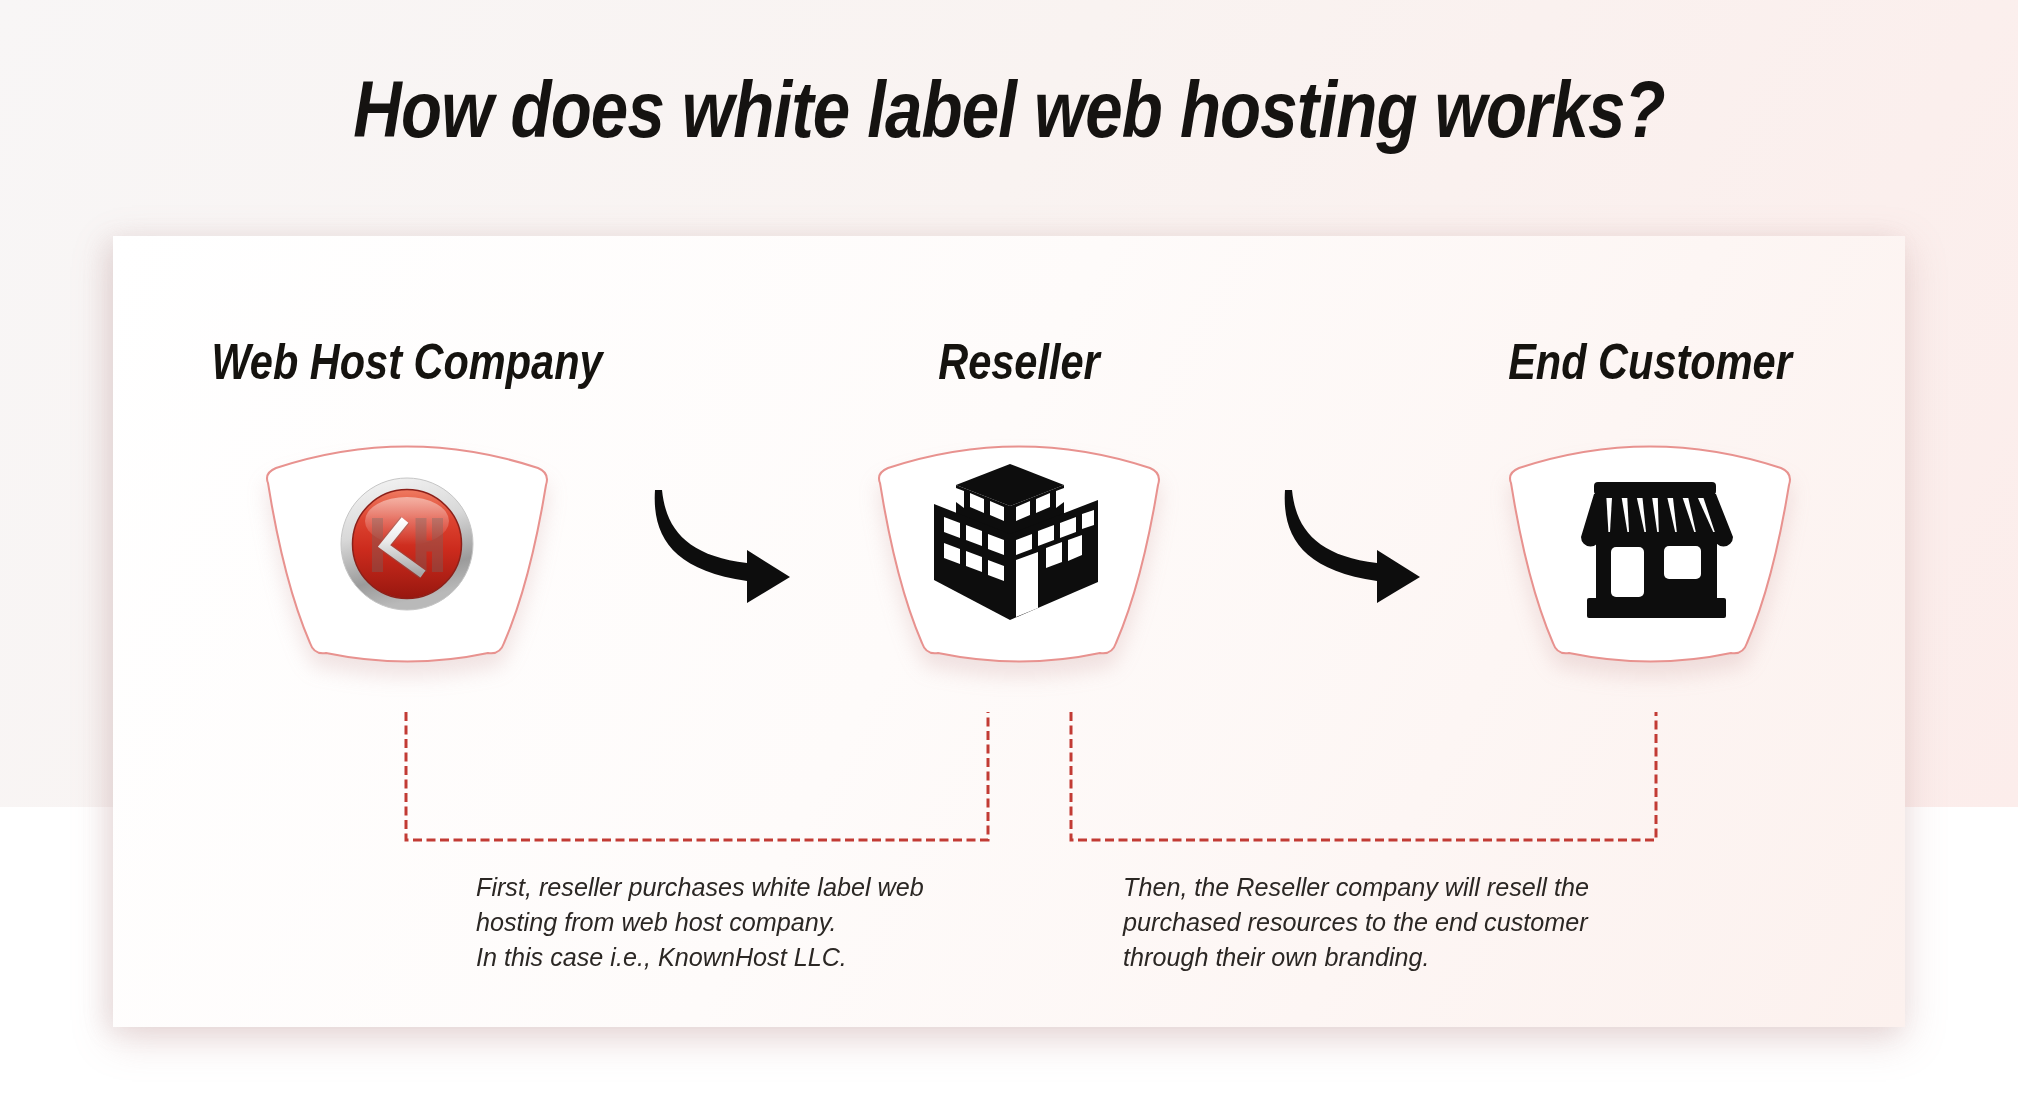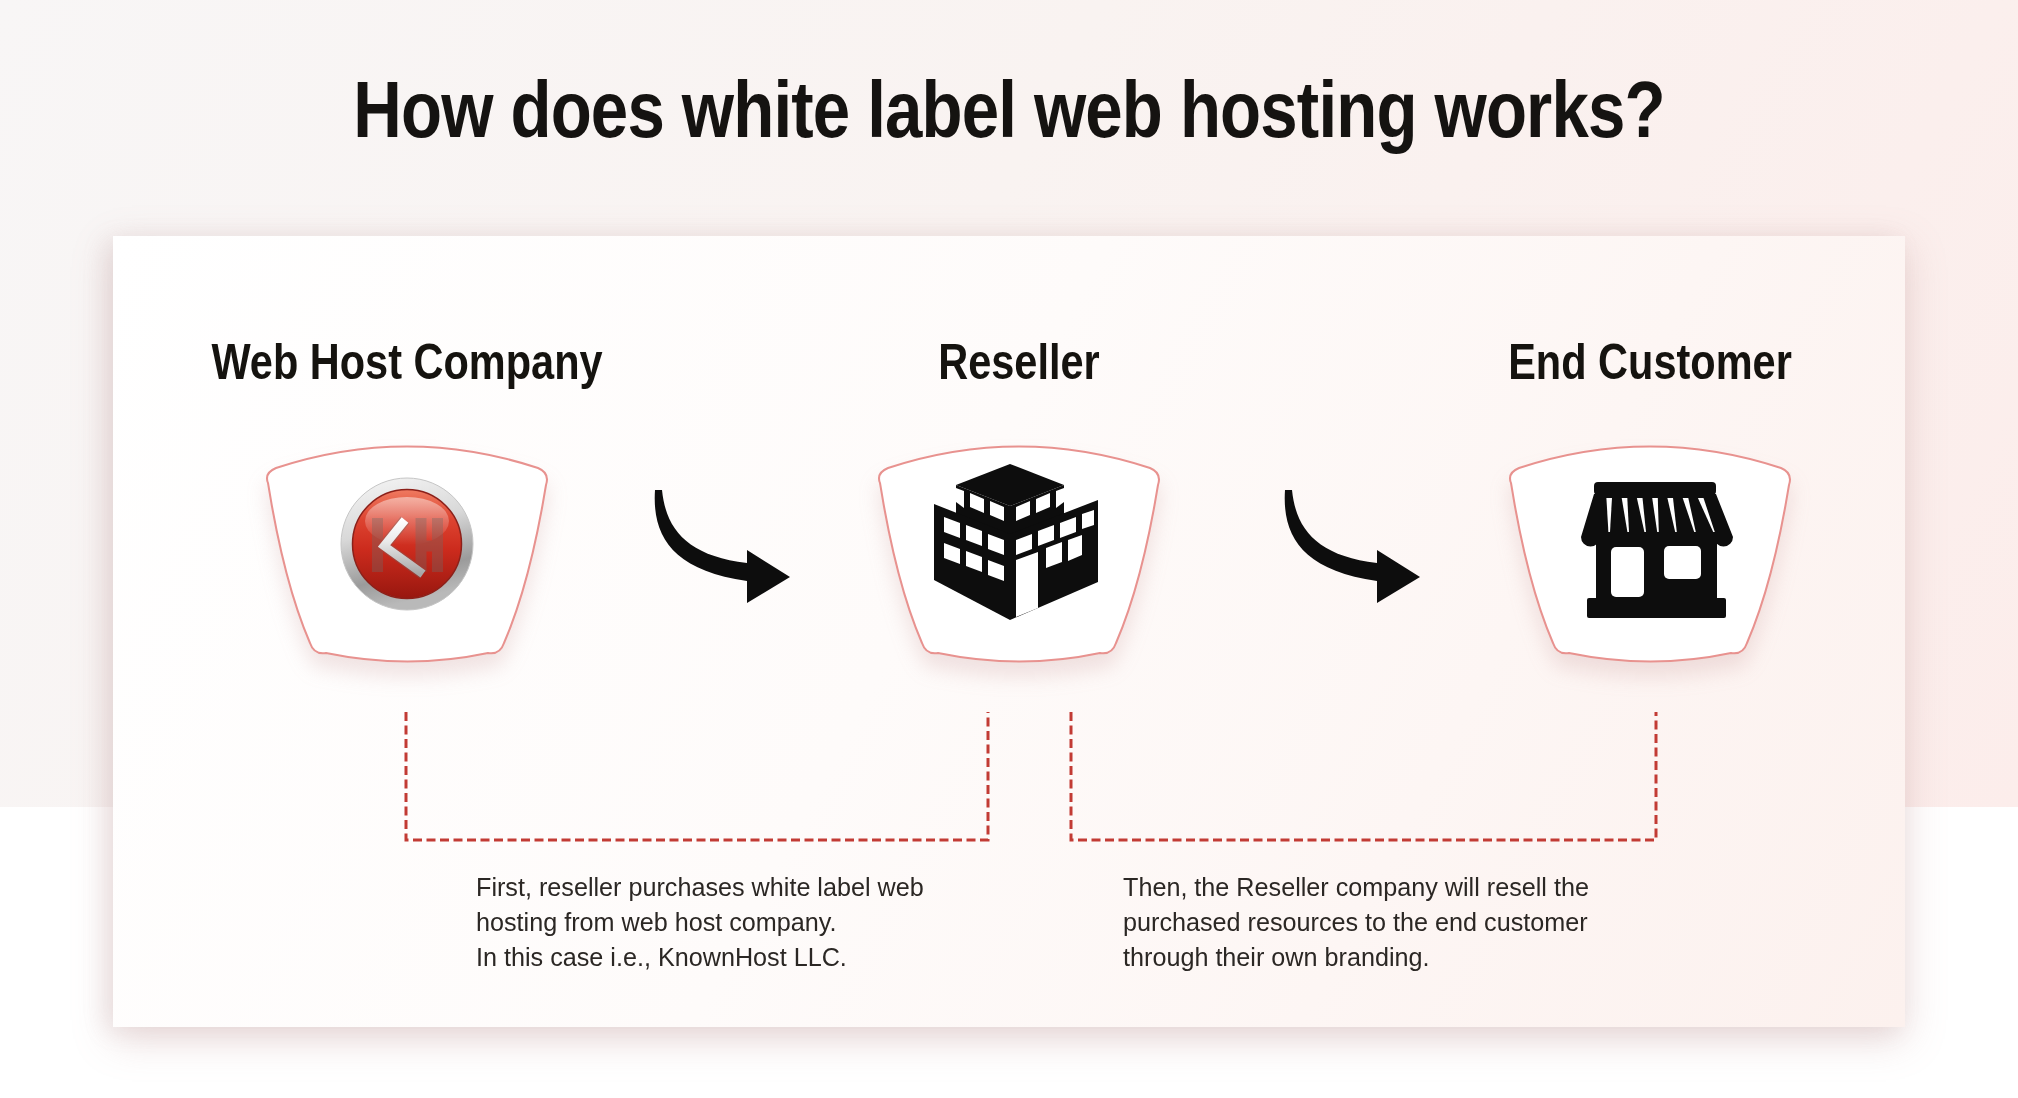--- a/index.html
+++ b/index.html
@@ -4,20 +4,21 @@
 <style>
   html,body{margin:0;padding:0;}
   body{
     width:2018px;height:1098px;
     font-family:"Liberation Sans", sans-serif;
     overflow:hidden;
   }
   .stage{
     position:relative;width:2018px;height:807px;
     background:linear-gradient(118deg,#f8f6f6 0%,#f9f3f1 45%,#fcedeb 100%);
+    font-style:italic;
   }
   .title{
     position:absolute;left:0;top:64px;width:2018px;
     text-align:center;
     font-size:80px;font-weight:700;color:#151311;
     letter-spacing:-1px;
     transform:scaleX(.84);transform-origin:50% 50%;
     white-space:nowrap;
   }
   .card{

